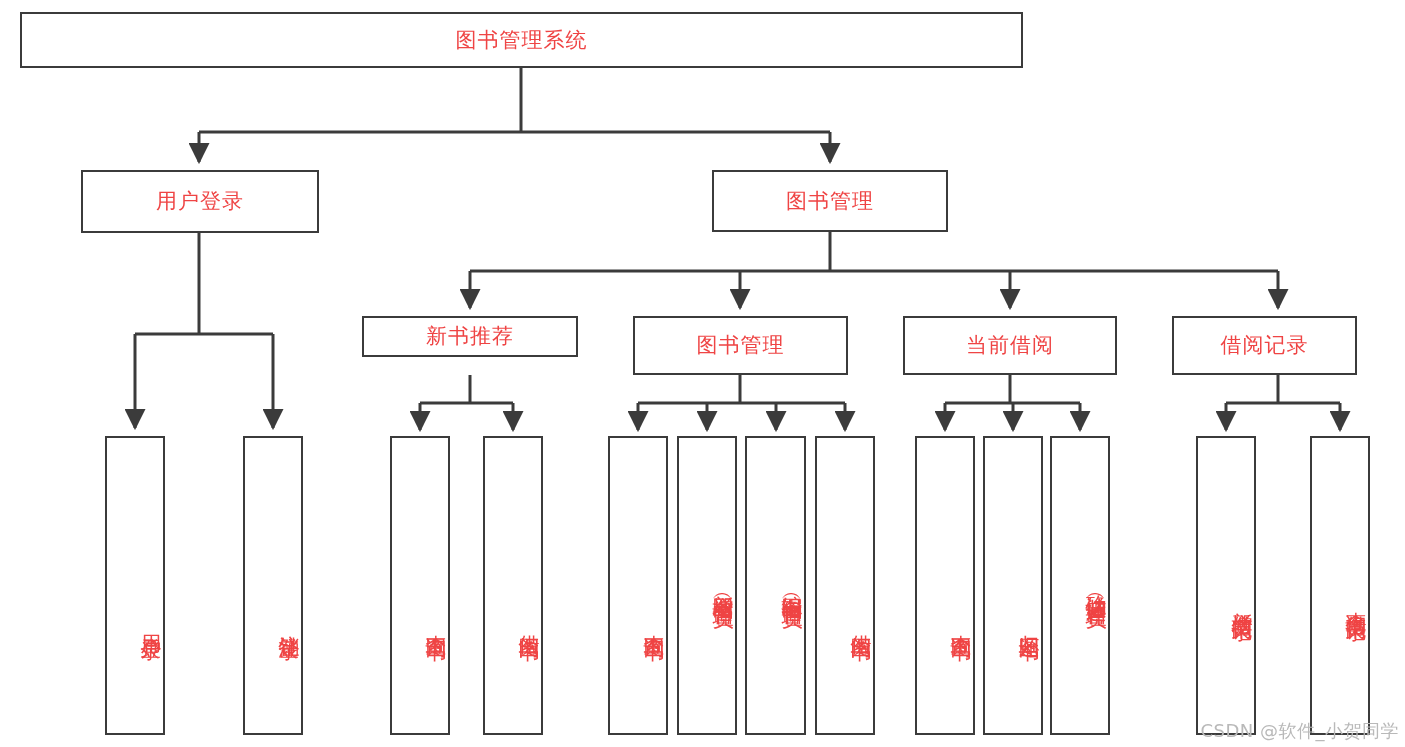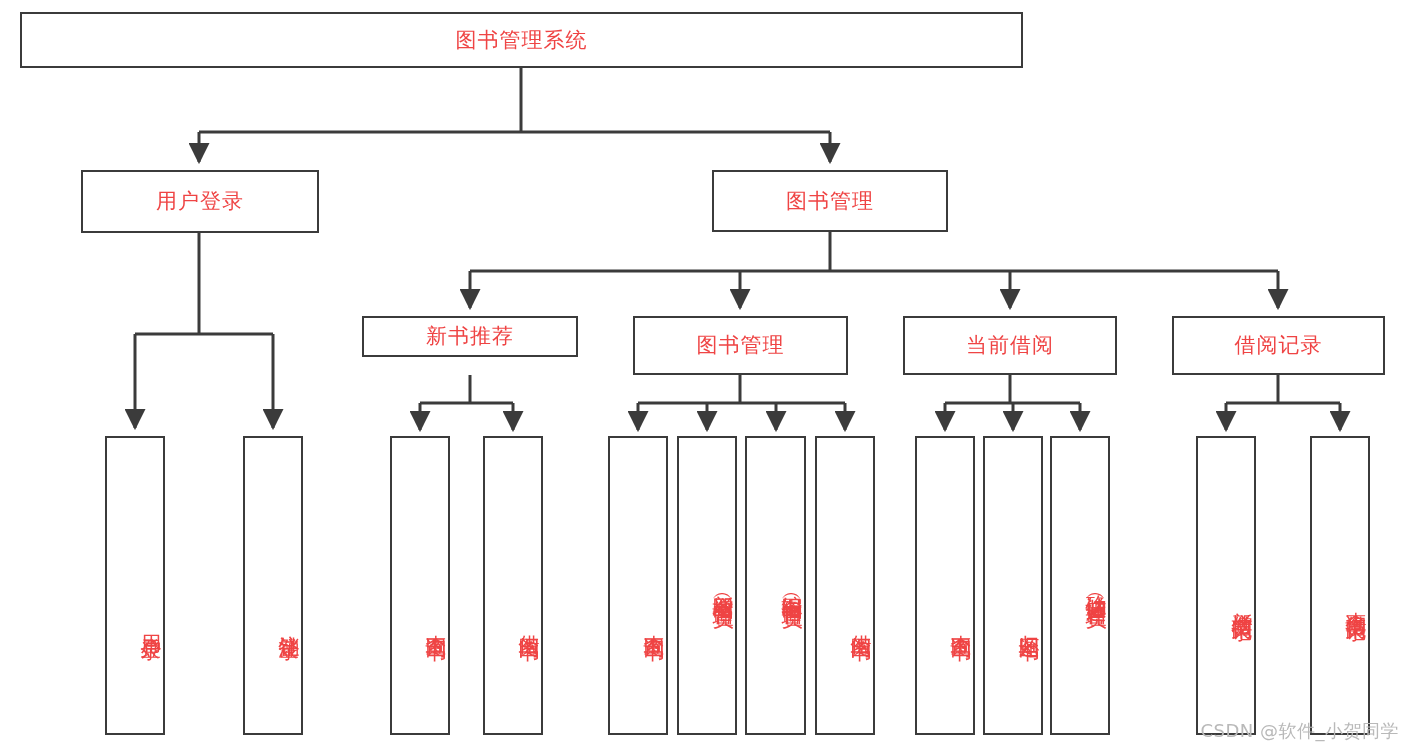--- a/index.html
+++ b/index.html
@@ -120,21 +120,21 @@
   </svg>
 
   <div class="node h" style="left:20px; top:12px; width:1003px; height:56px;">图书管理系统</div>
 
   <div class="node h" style="left:81px; top:170px; width:238px; height:63px;">用户登录</div>
   <div class="node h" style="left:712px; top:170px; width:236px; height:62px;">图书管理</div>
 
   <div class="node h" style="left:362px; top:316px; width:216px; height:41px;">新书推荐</div>
   <div class="node h" style="left:633px; top:316px; width:215px; height:59px;">图书管理</div>
   <div class="node h" style="left:903px; top:316px; width:214px; height:59px;">当前借阅</div>
-  <div class="node h" style="left:1172px; top:316px; width:213px; height:59px;">借阅记录</div>
+  <div class="node h" style="left:1172px; top:316px; width:185px; height:59px;">借阅记录</div>
 
   <div class="node v" style="left:105px; top:436px; width:60px; height:299px; padding-top:72px;">用户登录</div>
   <div class="node v" style="left:243px; top:436px; width:60px; height:299px; padding-top:72px;">注销登录</div>
 
   <div class="node v" style="left:390px; top:436px; width:60px; height:299px; padding-top:72px;">查询图书</div>
   <div class="node v" style="left:483px; top:436px; width:60px; height:299px; padding-top:72px;">借阅图书</div>
 
   <div class="node v" style="left:608px; top:436px; width:60px; height:299px; padding-top:72px;">查询图书</div>
   <div class="node v tall" style="left:677px; top:436px; width:60px; height:299px;">新增图书（管理员）</div>
   <div class="node v tall" style="left:745px; top:436px; width:61px; height:299px;">编辑图书（管理员）</div>

